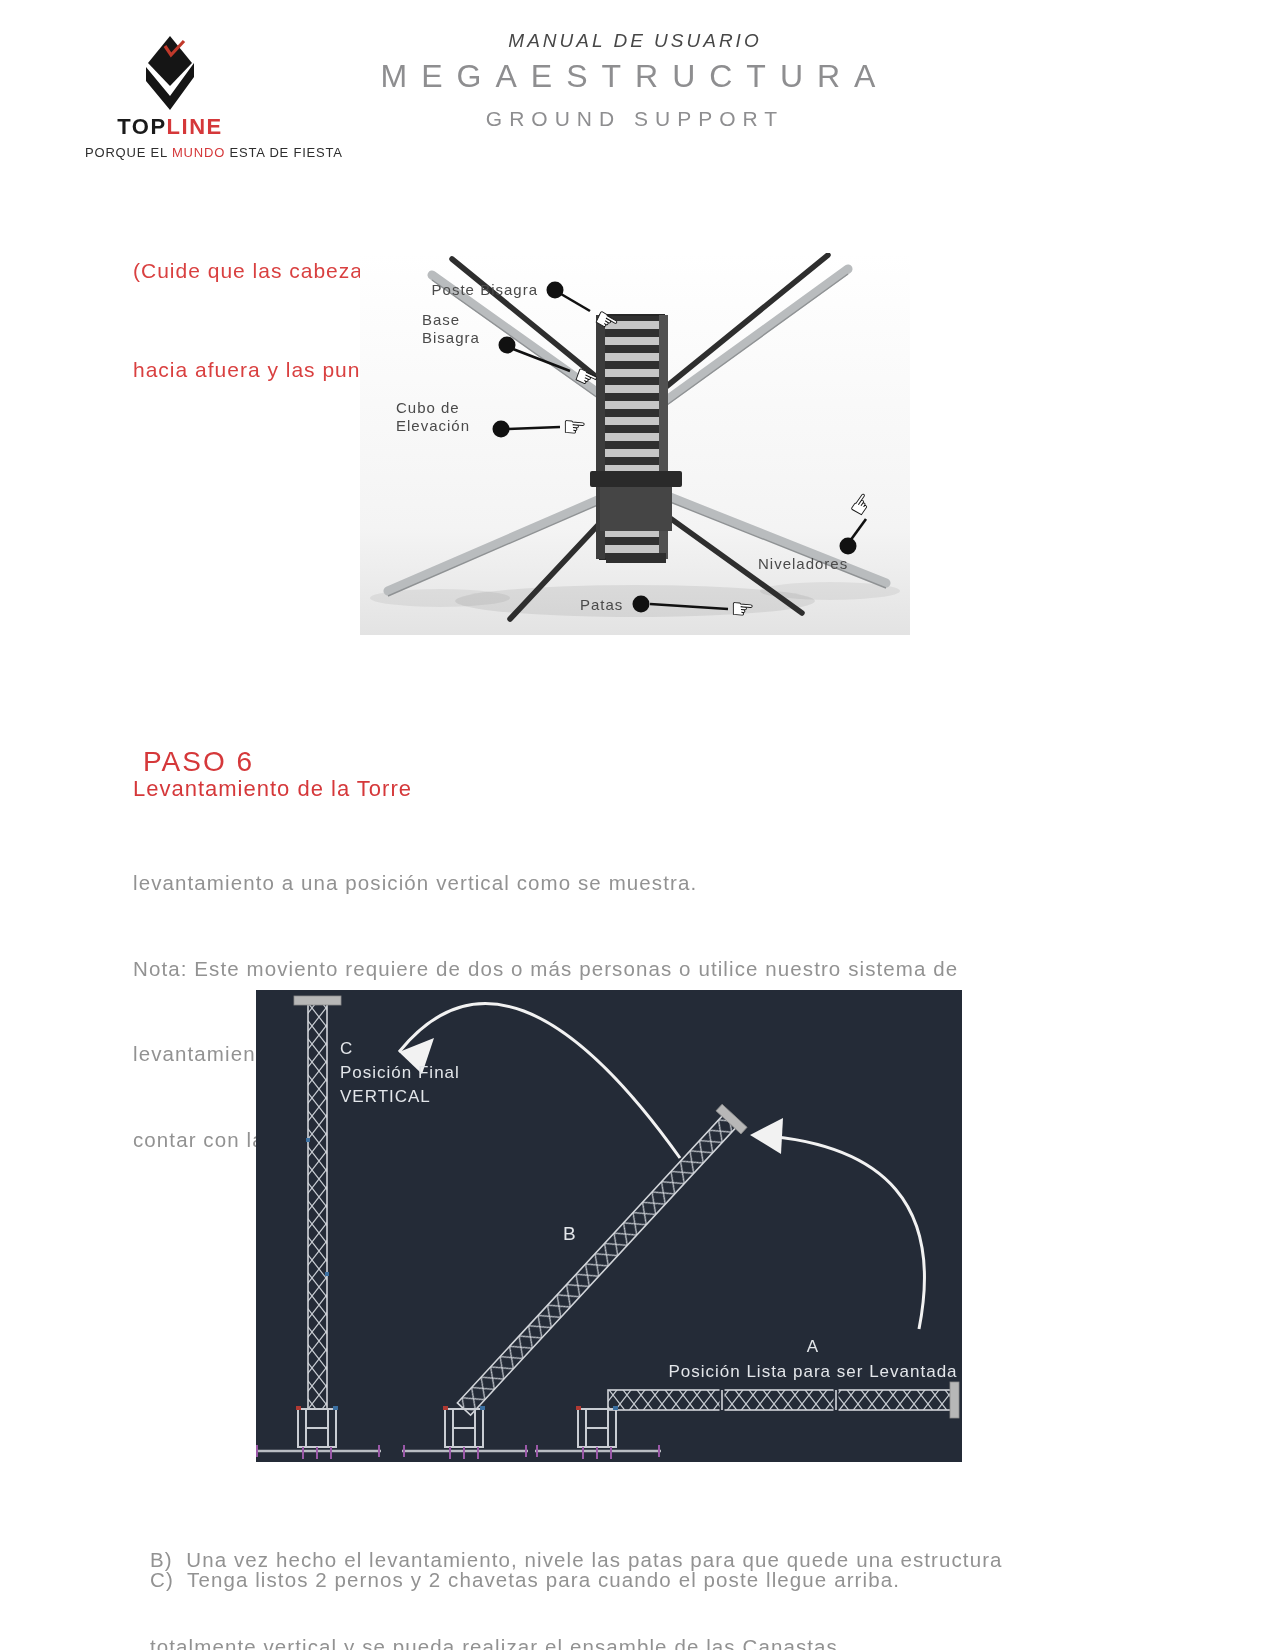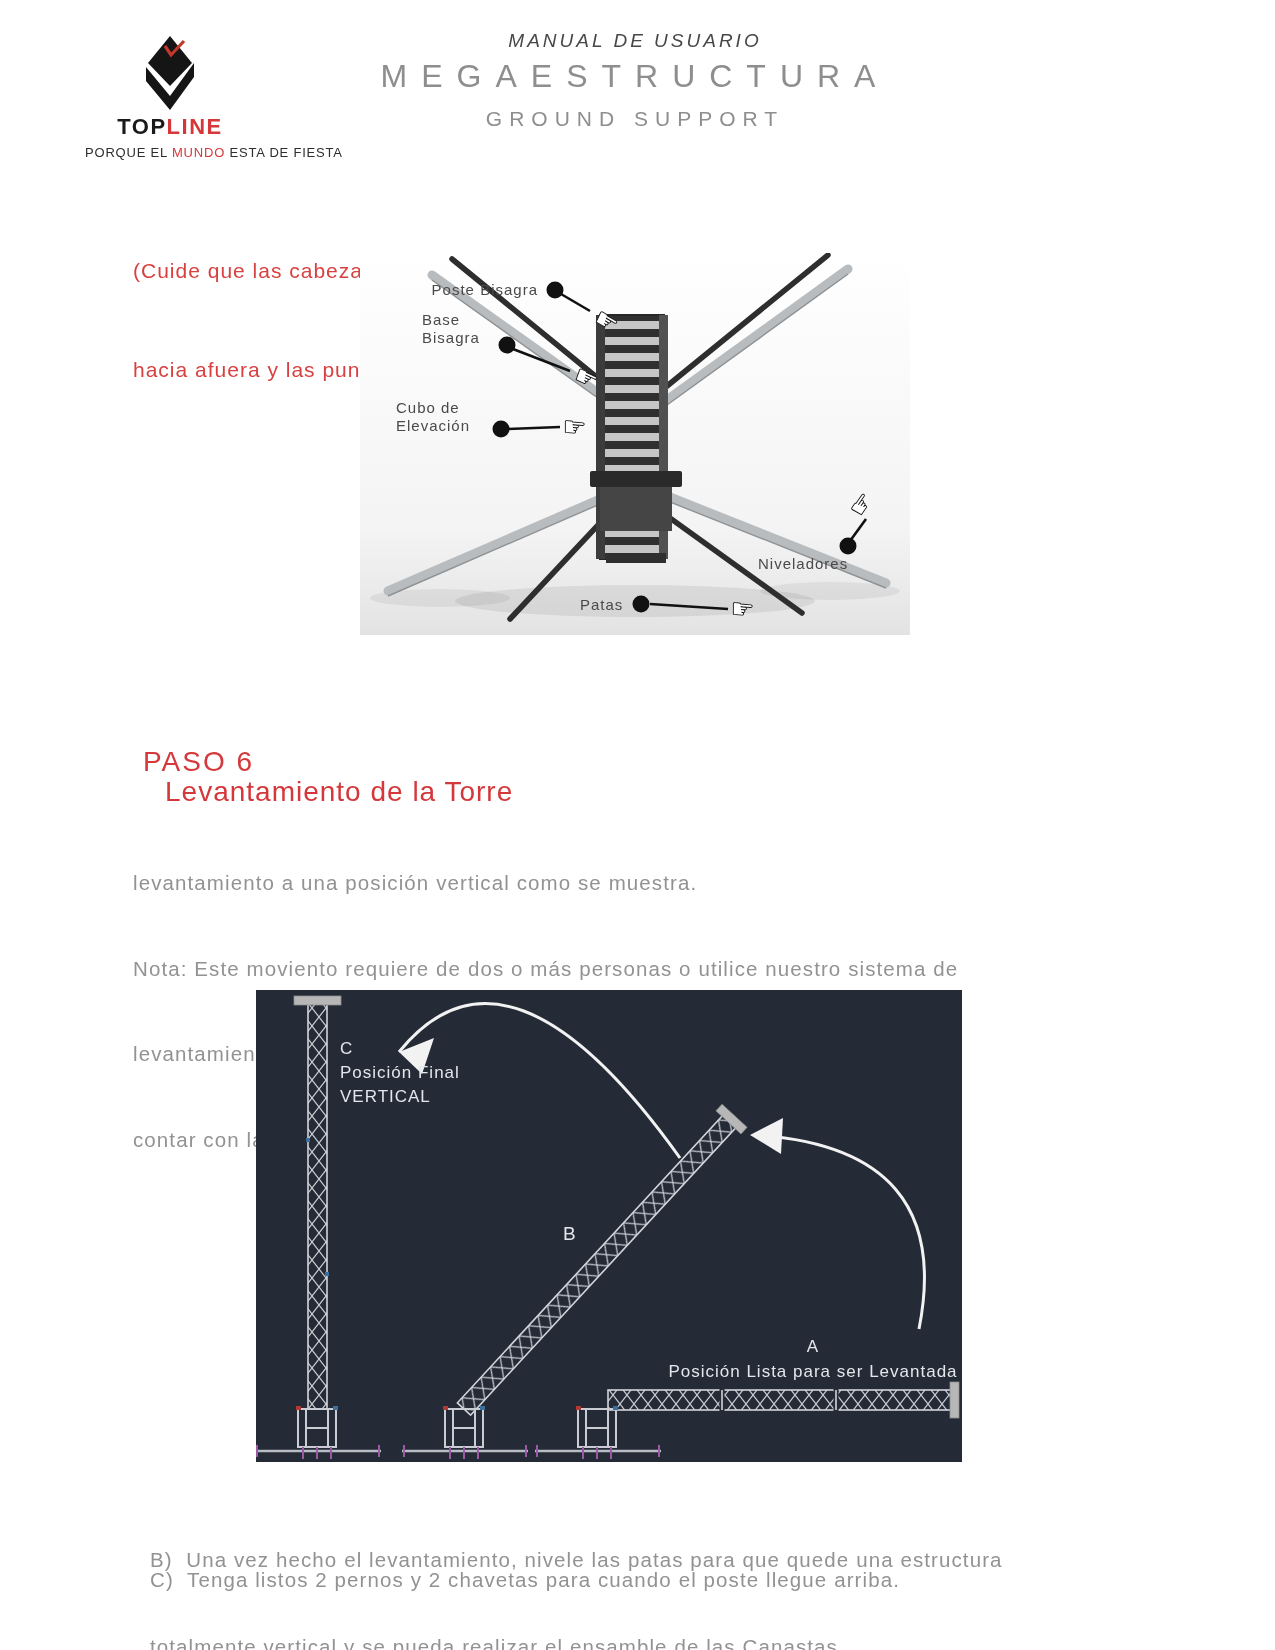--- a/index.html
+++ b/index.html
@@ -18,21 +18,21 @@
   .doc-type{font-size:19px;letter-spacing:3px;color:#474747;white-space:nowrap;font-style:italic;}
   .doc-title{font-size:32px;letter-spacing:14px;margin-top:6px;white-space:nowrap;}
   .doc-subtitle{font-size:21px;letter-spacing:7px;margin-top:12px;white-space:nowrap;}
   
   .warning{position:absolute;left:133px;top:188px;color:#d94040;font-size:21px;line-height:33px;letter-spacing:1px;white-space:pre-wrap;}
   
   .assembly-figure{position:absolute;left:360px;top:253px;}
   .lift-figure{position:absolute;left:256px;top:990px;}
   
   .paso-title{position:absolute;left:143px;top:738px;color:#d5383a;font-size:28px;letter-spacing:2px;white-space:pre-wrap;margin-top:8px;}
-  .paso-subtitle{position:absolute;left:133px;top:776px;color:#d5383a;font-size:28px;letter-spacing:1px;white-space:pre-wrap;margin-left:32px;}
+  .paso-subtitle{position:absolute;left:133px;top:776px;color:#d5383a;font-size:22px;letter-spacing:1px;white-space:pre-wrap;}
   .para{position:absolute;color:#929292;font-size:20.5px;letter-spacing:1.1px;line-height:28.5px;white-space:pre-wrap;}
   .para-a{left:133px;top:812px;width:1030px;}
   .para-b{left:150px;top:1487px;width:1010px;line-height:29px;}
   .para-c{left:150px;top:1566px;width:1010px;}
   .svgtxt{font-family:"Liberation Sans", sans-serif;}
 </style>
 </head>
 <body>
 
 <div class="page">

